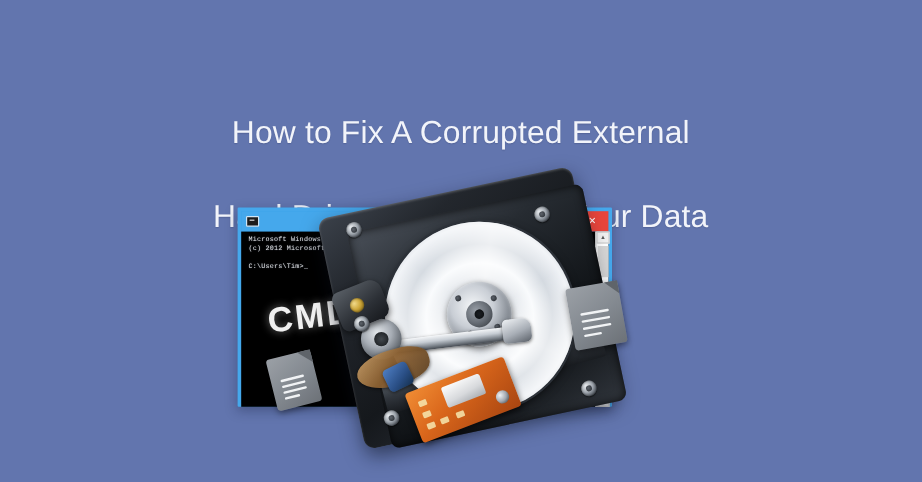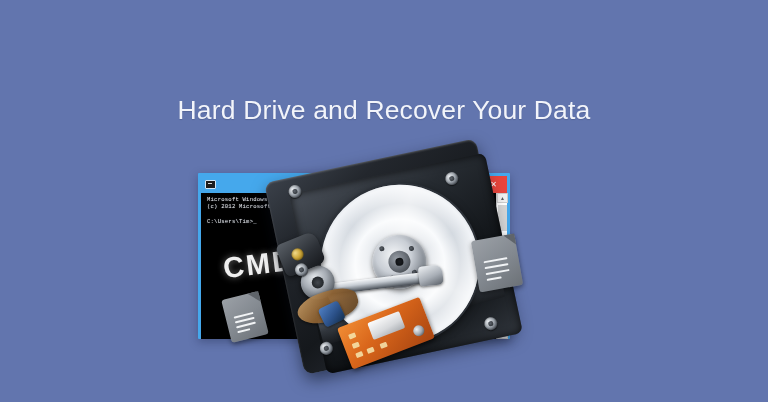--- a/index.html
+++ b/index.html
@@ -411,20 +411,21 @@
   }
   #doc-icon-right { left: 475px; top: 237px; width: 44px; height: 52px; transform: rotate(-10deg); }
   #doc-icon-left  { left: 226px; top: 295px; width: 38px; height: 44px; transform: rotate(-14deg); }
 </style>
 </head>
 <body>
 
 <div id="stage">
 
   <div id="title-block">
+    <span id="title-line1">How to Fix A Corrupted External</span>
     <span id="title-line2">Hard Drive and Recover Your Data</span>
   </div>
 
   <div id="cmd-window">
 
     <div id="cmd-titlebar">
       <div id="cmd-app-icon"></div>
       <div id="cmd-title-text">C:\Windows\system32\cmd.exe</div>
       <div id="cmd-window-controls">
         <div class="win-ctrl" id="btn-minimize">

